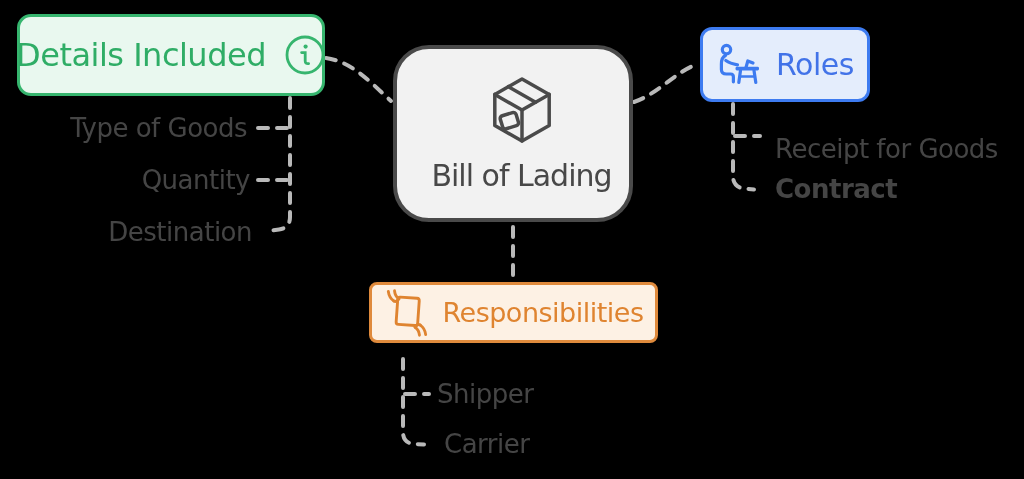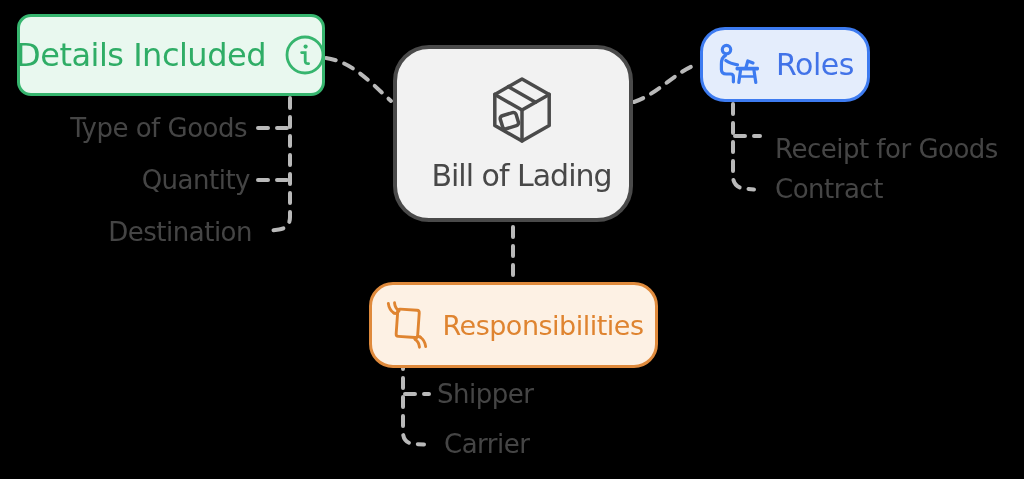--- a/index.html
+++ b/index.html
@@ -27,28 +27,28 @@
   
   .node.center{
     left:393px;top:45px;width:240px;height:177px;
     background:#f2f2f2;border:4px solid #4a4a4a;border-radius:36px;
     flex-direction:column;gap:12px;padding-left:17px;
   }
   .node.center .title{color:#484848;font-size:30px;letter-spacing:-1px;}
   
   .node.roles{
     left:700px;top:27px;width:170px;height:75px;
-    background:#e4edfc;border:3px solid #3d7bf0;border-radius:25px;
+    background:#e4edfc;border:3px solid #3d7bf0;border-radius:12px;
     gap:16px;
   }
   .node.roles .title{color:#4273e8;font-size:30px;}
   
   .node.resp{
-    left:369px;top:282px;width:289px;height:86px;
-    background:#fdf1e4;border:3px solid #df8a3c;border-radius:24px;
+    left:369px;top:282px;width:289px;height:61px;
+    background:#fdf1e4;border:3px solid #df8a3c;border-radius:8px;
     gap:13px;
   }
   .node.resp .title{color:#df8430;font-size:27px;}
   
   .item{
     position:absolute;
     color:#454545;font-size:26px;font-weight:500;letter-spacing:-0.5px;
     white-space:nowrap;transform:translateY(-50%);
   }
   .icon{flex:0 0 auto;display:block;}
@@ -130,18 +130,18 @@
       </g>
     </svg>
     <span class="title">Responsibilities</span>
   </div>
 
   <div class="item" style="right:777px;top:128px;margin-left:12px;">Type of Goods</div>
   <div class="item" style="right:774px;top:180px;">Quantity</div>
   <div class="item" style="right:772px;top:232px;">Destination</div>
 
   <div class="item" style="left:775px;top:149px;">Receipt for Goods</div>
-  <div class="item" style="left:775px;top:189px;">Contract</div>
+  <div class="item" style="left:775px;top:189px;font-weight:bold;">Contract</div>
 
   <div class="item" style="left:437px;top:394px;">Shipper</div>
   <div class="item" style="left:444px;top:444px;">Carrier</div>
 
 </div>
 
 </body></html>

